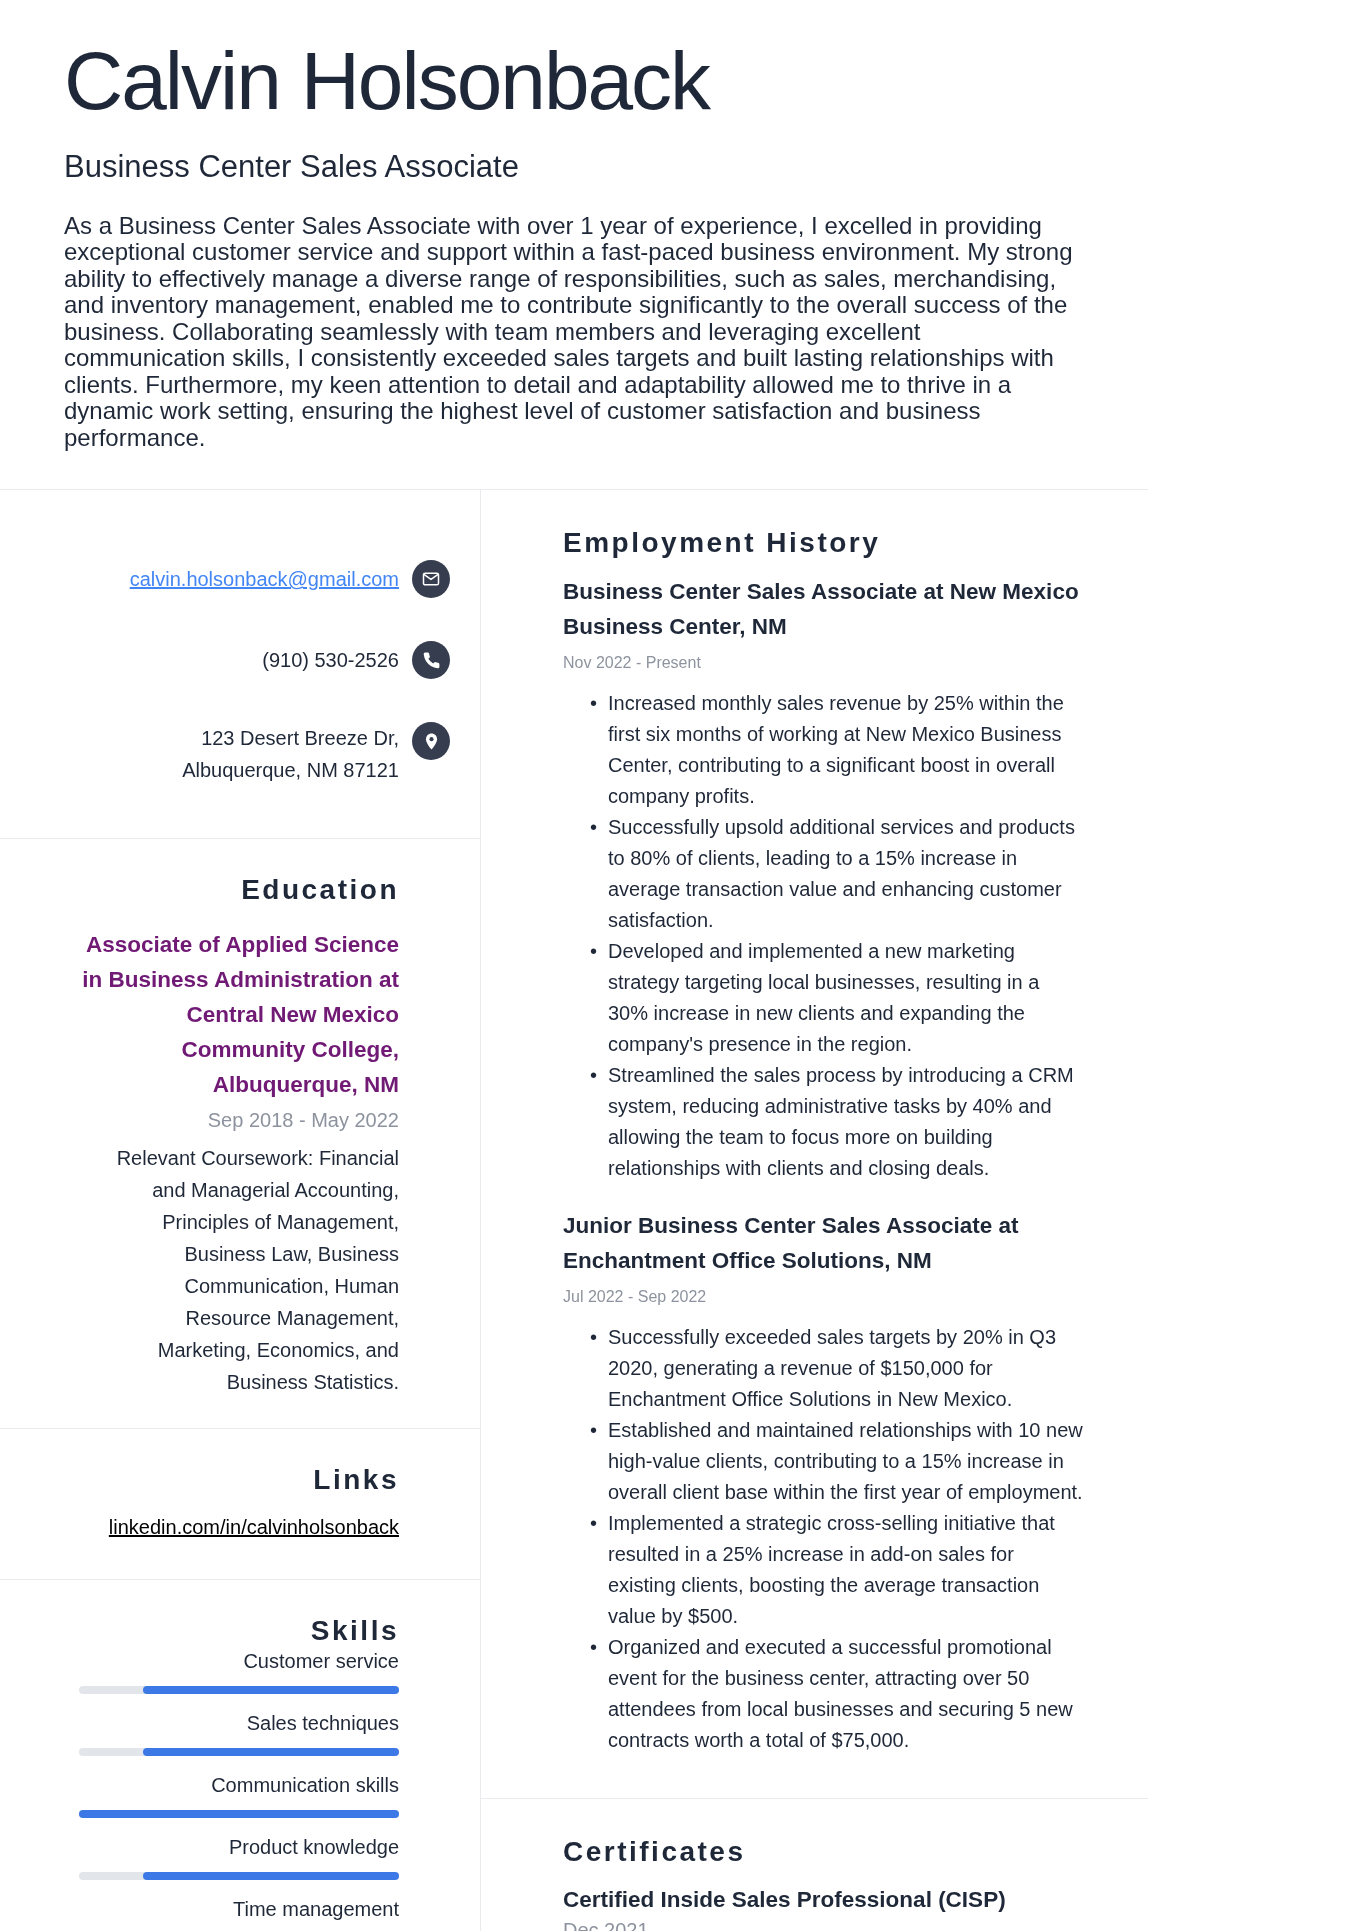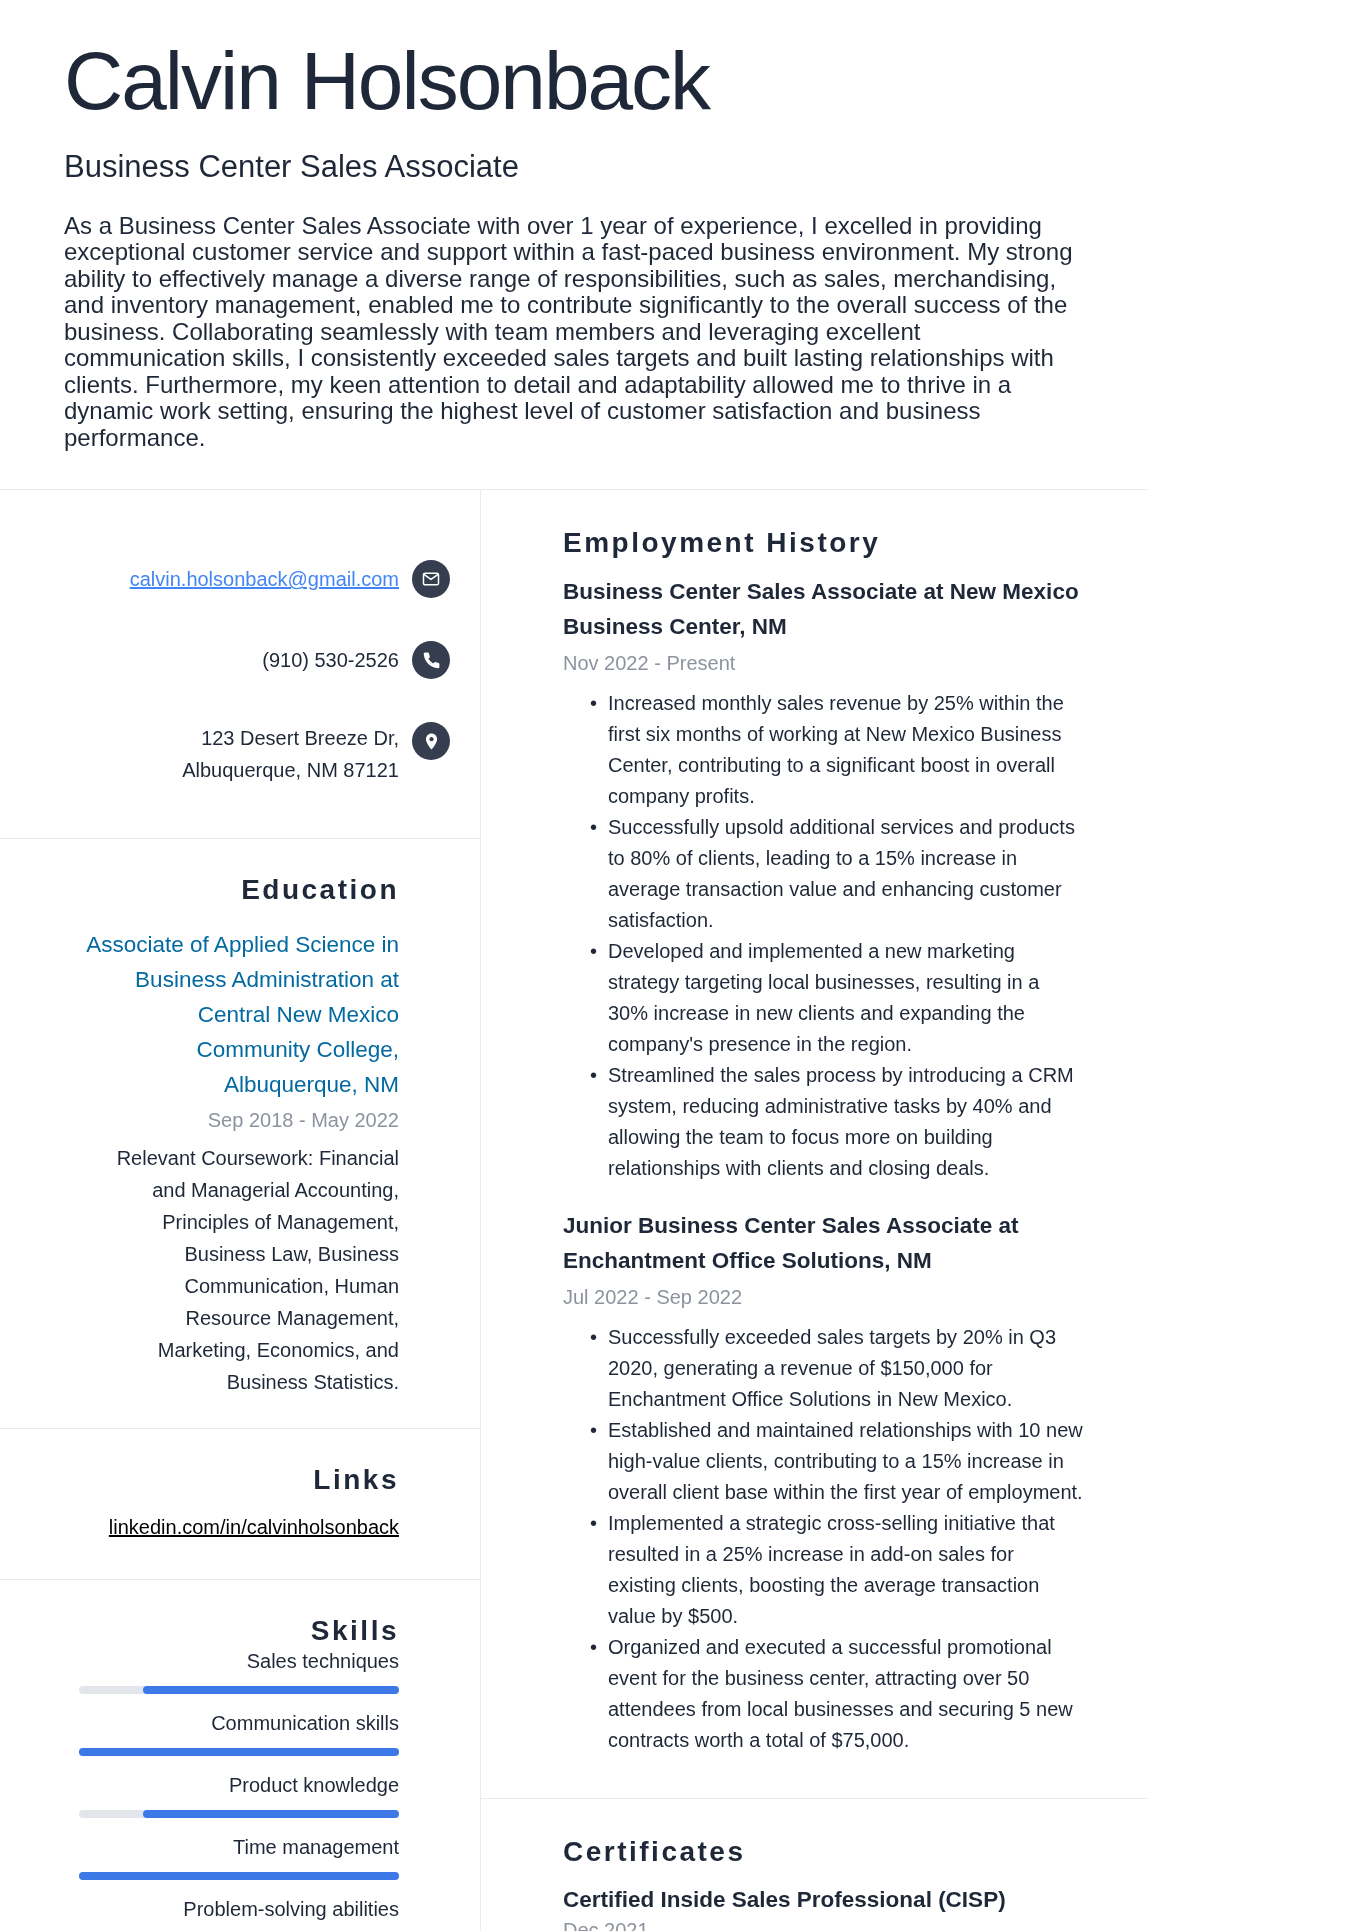--- a/index.html
+++ b/index.html
@@ -24,37 +24,37 @@
   
   .contact{padding:27px 30px 44px 30px;}
   .contact-row{display:flex;justify-content:flex-end;align-items:center;gap:13px;margin-bottom:8px;margin-top:43px;}
   .contact-row.addr{align-items:flex-start;}
   .contact-text{font-size:20px;text-align:right;line-height:32px;color:#1f2838;}
   .contact-link{color:#4285f4;text-decoration:underline;font-size:20px;line-height:32px;}
   .cicon{width:38px;height:38px;min-width:38px;border-radius:50%;background:#353d4f;display:flex;align-items:center;justify-content:center;}
   .sec-title{font-size:28px;font-weight:700;letter-spacing:2.5px;line-height:34px;color:#1f2838;}
   .aside .sec-title{text-align:right;}
   .edu{padding:34px 81px 30px 40px;}
-  .edu-degree{font-size:22.5px;font-weight:400;line-height:35px;text-align:right;max-width:320px;margin:20px 0 0 auto;color:#0369a1;}
+  .edu-degree{font-size:22.5px;font-weight:700;line-height:35px;text-align:right;max-width:320px;margin:20px 0 0 auto;color:#701a75;}
   .muted{color:#8d939e;}
   .edu-dates{font-size:20px;line-height:28px;text-align:right;margin-top:4px;}
   .edu-course{font-size:20px;line-height:32px;text-align:right;max-width:305px;margin:8px 0 0 auto;color:#1f2838;}
   .links{padding:34px 81px 38px 40px;}
   .links-link{display:block;text-align:right;font-size:20px;line-height:28px;margin-top:16px;color:#000000;text-decoration:underline;}
   .skills{padding:34px 81px 20px 40px;}
   .skill{margin-bottom:16px;}
   .skill:first-of-type{margin-top:14px;}
   .skill-label{font-size:20px;line-height:26px;text-align:right;color:#1f2838;}
   .skill-bar{position:relative;height:8px;width:320px;margin:12px 0 0 auto;background:#e2e5e9;border-radius:4px;}
   .skill-fill{position:absolute;right:0;top:0;height:8px;border-radius:4px;background:#3c78e6;}
   
   .employment{padding:36px 64px 42px 82px;}
   .job-title{font-size:22.5px;font-weight:700;line-height:35px;margin-top:14px;color:#1f2838;max-width:745px;}
   .job + .job .job-title{margin-top:24px;}
-  .job-dates{font-size:20px;line-height:26px;margin-top:6px;}
+  .job-dates{font-size:16px;line-height:26px;margin-top:6px;}
   .bullets{list-style:none;margin:12px 0 0 0;padding:0;max-width:745px;}
   .bullets li{position:relative;padding-left:45px;font-size:20px;line-height:31px;color:#1f2838;}
   .bullets li::before{content:"\2022";position:absolute;left:27px;top:0;color:#1f2838;}
   .certs{padding:36px 64px 42px 82px;}
   .cert{margin-top:16px;}
   .cert + .cert{margin-top:22px;}
   .cert-title{font-size:22.5px;font-weight:700;line-height:30px;color:#1f2838;}
   .cert-date{font-size:20px;line-height:26px;margin-top:2px;}
   .memberships{padding:36px 64px 40px 82px;}
 </style>
@@ -114,20 +114,26 @@
 
       <section class="links">
         <div class="sec-title">Links</div>
         <a class="links-link" href="#">linkedin.com/in/calvinholsonback</a>
       </section>
 
       <section class="skills last">
         <div class="sec-title">Skills</div>
 
         <div class="skill">
+          <div class="skill-label">Customer service</div>
+          <div class="skill-bar">
+              <div class="skill-fill" style="width: 80%;"></div>
+            </div>
+        </div>
+        <div class="skill">
           <div class="skill-label">Sales techniques</div>
           <div class="skill-bar">
               <div class="skill-fill" style="width: 80%;"></div>
             </div>
         </div>
         <div class="skill">
           <div class="skill-label">Communication skills</div>
           <div class="skill-bar">
               <div class="skill-fill" style="width: 100%;"></div>
             </div>

